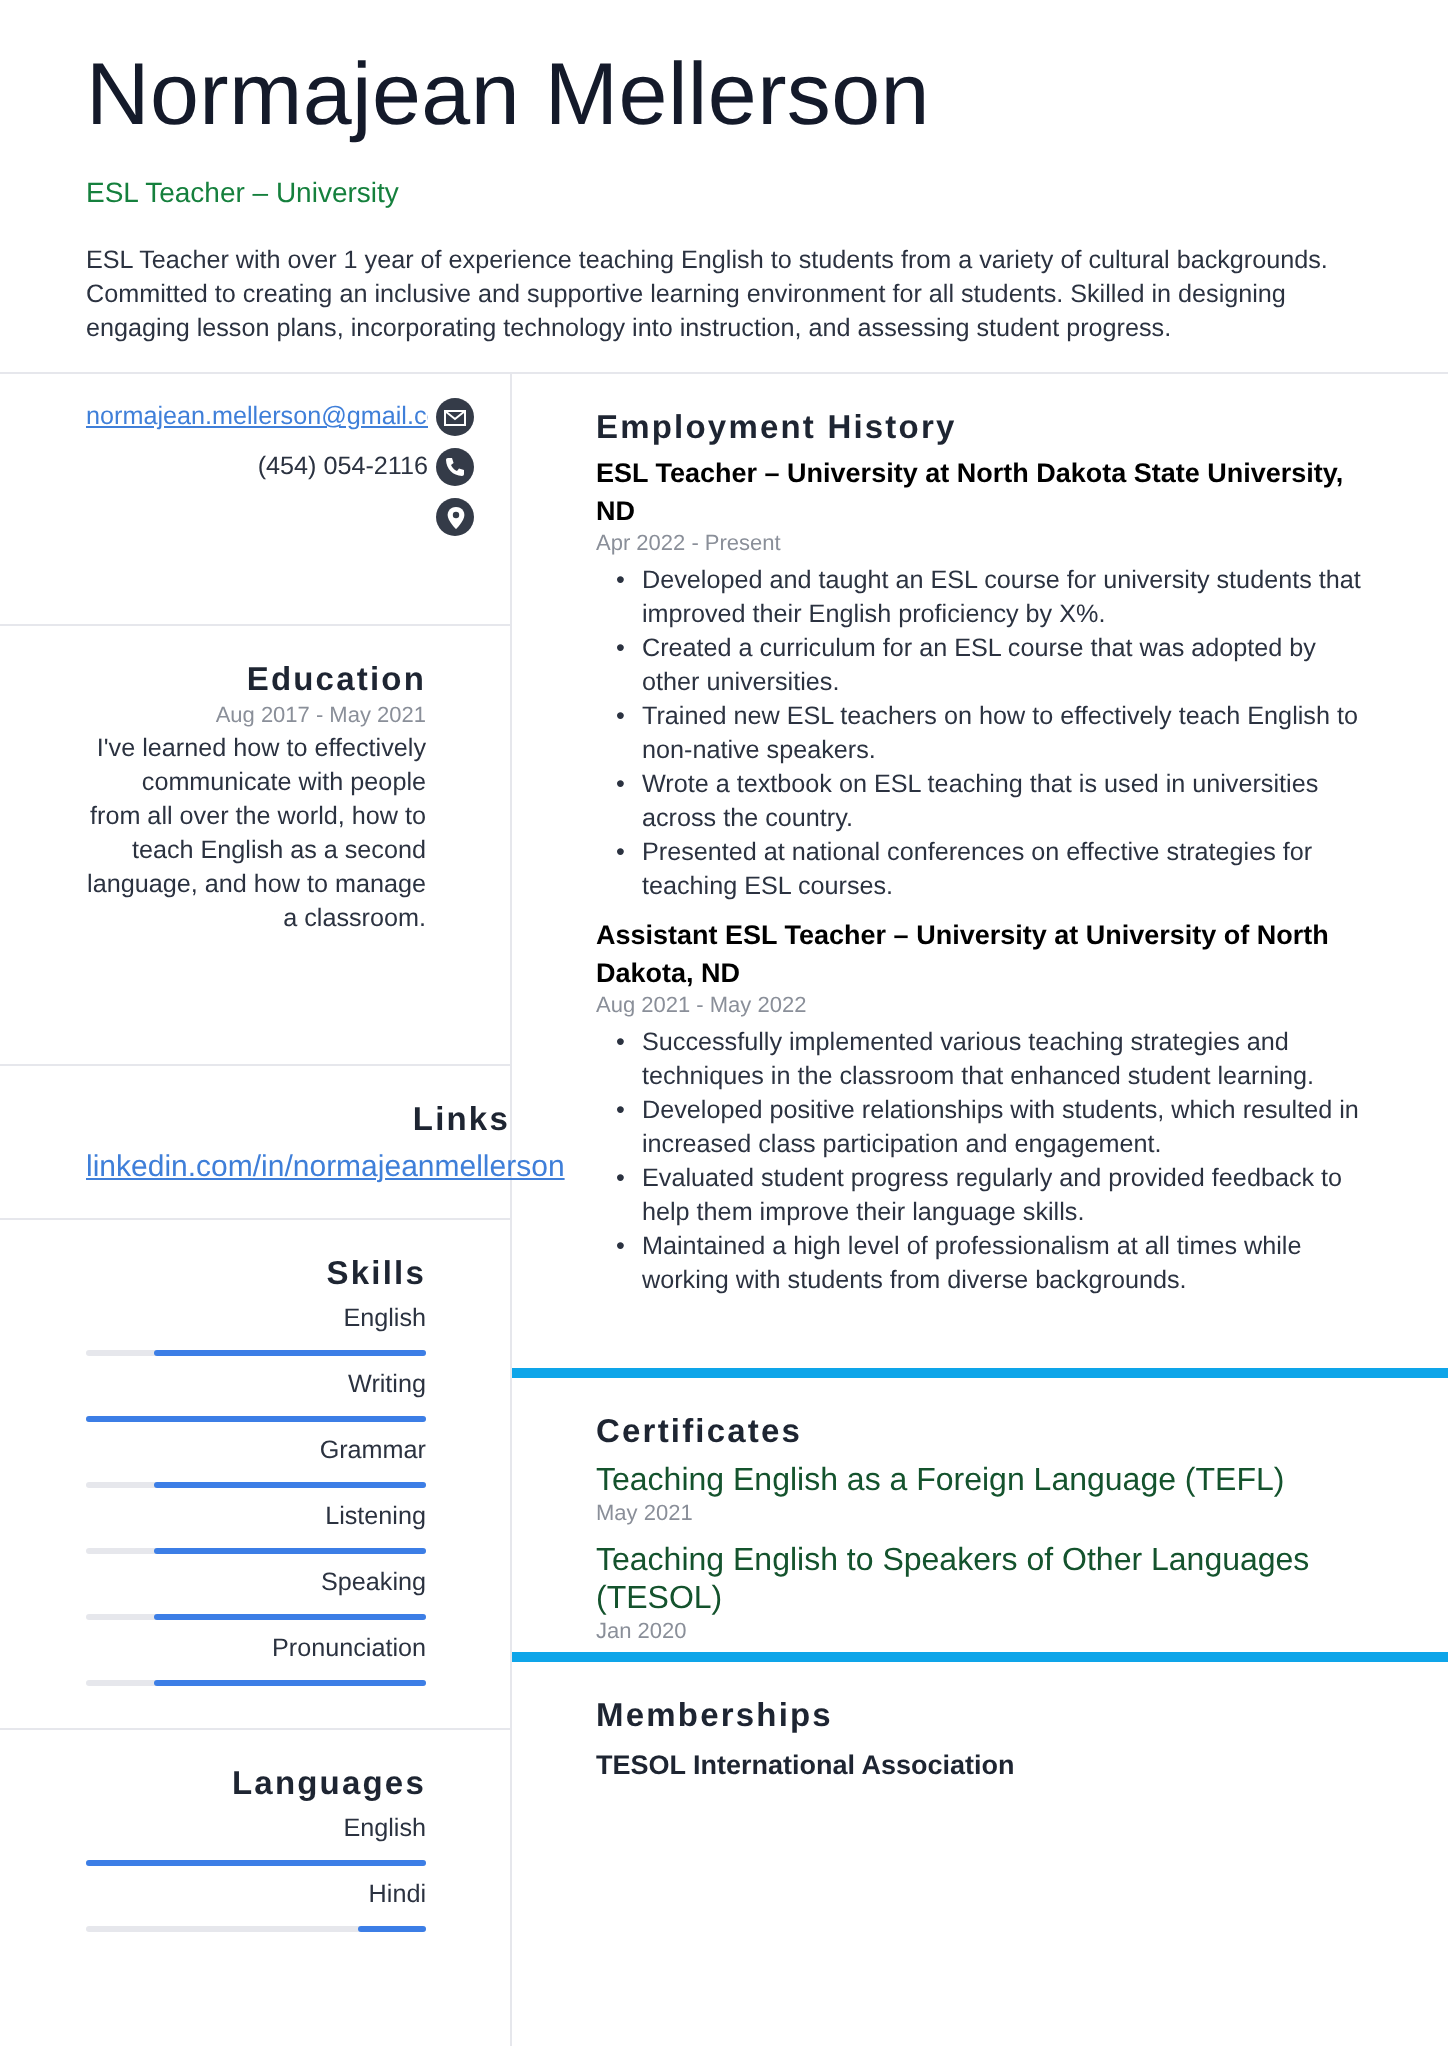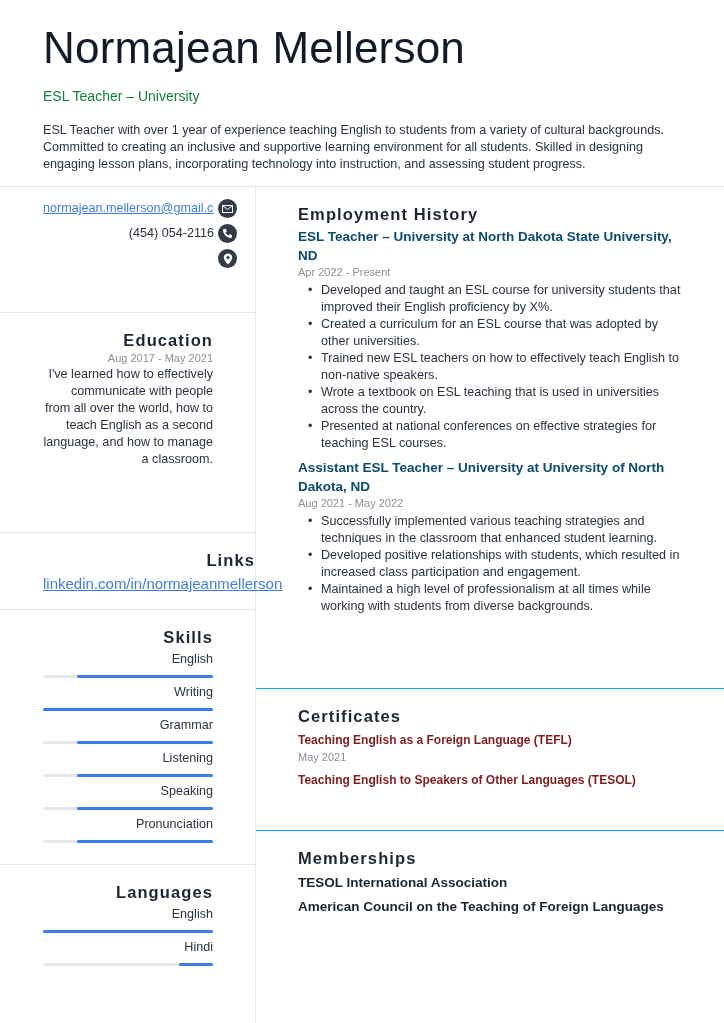--- a/index.html
+++ b/index.html
@@ -36,30 +36,30 @@
   .links a { font-size: 15px; color: #3f7fd9; text-decoration: underline; display: block; margin-top: 4px; line-height: 17px; white-space: nowrap; }
 
   .skills { padding-top: 16px; height: 255px; }
   .skill-name { font-size: 12.6px; color: #2b3240; line-height: 17px; margin-top: 3px; }
   .bar { height: 3px; background: #e6e7ec; border-radius: 2px; margin-top: 7px; margin-bottom: 6px; position: relative; }
   .bar .fill { position: absolute; right: 0; top: 0; height: 3px; background: #3c7ee6; border-radius: 2px; }
 
   .langs { padding-top: 16px; }
 
   .right { position: absolute; left: 256px; top: 187px; width: 468px; }
-  .rsec { padding: 0 40px 0 42px; border-bottom: 1px solid #0ea5e9; }
+  .rsec { padding: 0 40px 0 42px; border-bottom: 5px solid #0ea5e9; }
   .rsec:last-child { border-bottom: none; }
   .emp { padding-top: 16px; height: 502px; }
-  .job-title { font-size: 13.5px; font-weight: 700; color: #0c4a6e; line-height: 19px; }
+  .job-title { font-size: 13.5px; font-weight: 700; color: #000000; line-height: 19px; }
   .emp .sec-title { margin-bottom: 2px; }
   ul.bullets { list-style: none; margin-top: 2px; margin-bottom: 6px; }
   ul.bullets li { font-size: 12.6px; color: #2b3240; line-height: 17px; padding-left: 23px; position: relative; }
   ul.bullets li::before { content: "•"; position: absolute; left: 10px; top: 0; }
   .certs { padding-top: 16px; height: 142px; }
-  .cert-name { font-size: 12px; font-weight: 700; color: #7f1d1d; line-height: 19px; margin-top: 4px; }
+  .cert-name { font-size: 16px; font-weight: 400; color: #14532d; line-height: 19px; margin-top: 4px; }
   .certs .date { margin-bottom: 6px; }
   .mems { padding-top: 16px; }
   .mem-name { font-size: 13.5px; font-weight: 700; color: #1e2532; line-height: 19px; margin-top: 4px; margin-bottom: 5px; }
 </style>
 </head>
 <body>
 
 <div class="header">
   <div class="name">Normajean Mellerson</div>
   <div class="title">ESL Teacher – University</div>
@@ -178,30 +178,31 @@
         <li>Wrote a textbook on ESL teaching that is used in universities across the country.</li>
         <li>Presented at national conferences on effective strategies for teaching ESL courses.</li>
       </ul>
     </div>
     <div>
       <div class="job-title">Assistant ESL Teacher – University at University of North Dakota, ND</div>
       <div class="date">Aug 2021 - May 2022</div>
       <ul class="bullets">
         <li>Successfully implemented various teaching strategies and techniques in the classroom that enhanced student learning.</li>
         <li>Developed positive relationships with students, which resulted in increased class participation and engagement.</li>
+        <li>Evaluated student progress regularly and provided feedback to help them improve their language skills.</li>
         <li>Maintained a high level of professionalism at all times while working with students from diverse backgrounds.</li>
       </ul>
     </div>
   </div>
 
   <div class="rsec certs">
     <div class="sec-title">Certificates</div>
     <div class="cert-name">Teaching English as a Foreign Language (TEFL)</div>
     <div class="date">May 2021</div>
     <div class="cert-name">Teaching English to Speakers of Other Languages (TESOL)</div>
+    <div class="date">Jan 2020</div>
   </div>
 
   <div class="rsec mems">
     <div class="sec-title">Memberships</div>
     <div class="mem-name">TESOL International Association</div>
-    <div class="mem-name">American Council on the Teaching of Foreign Languages</div>
   </div>
 </div>
 
 </body></html>

